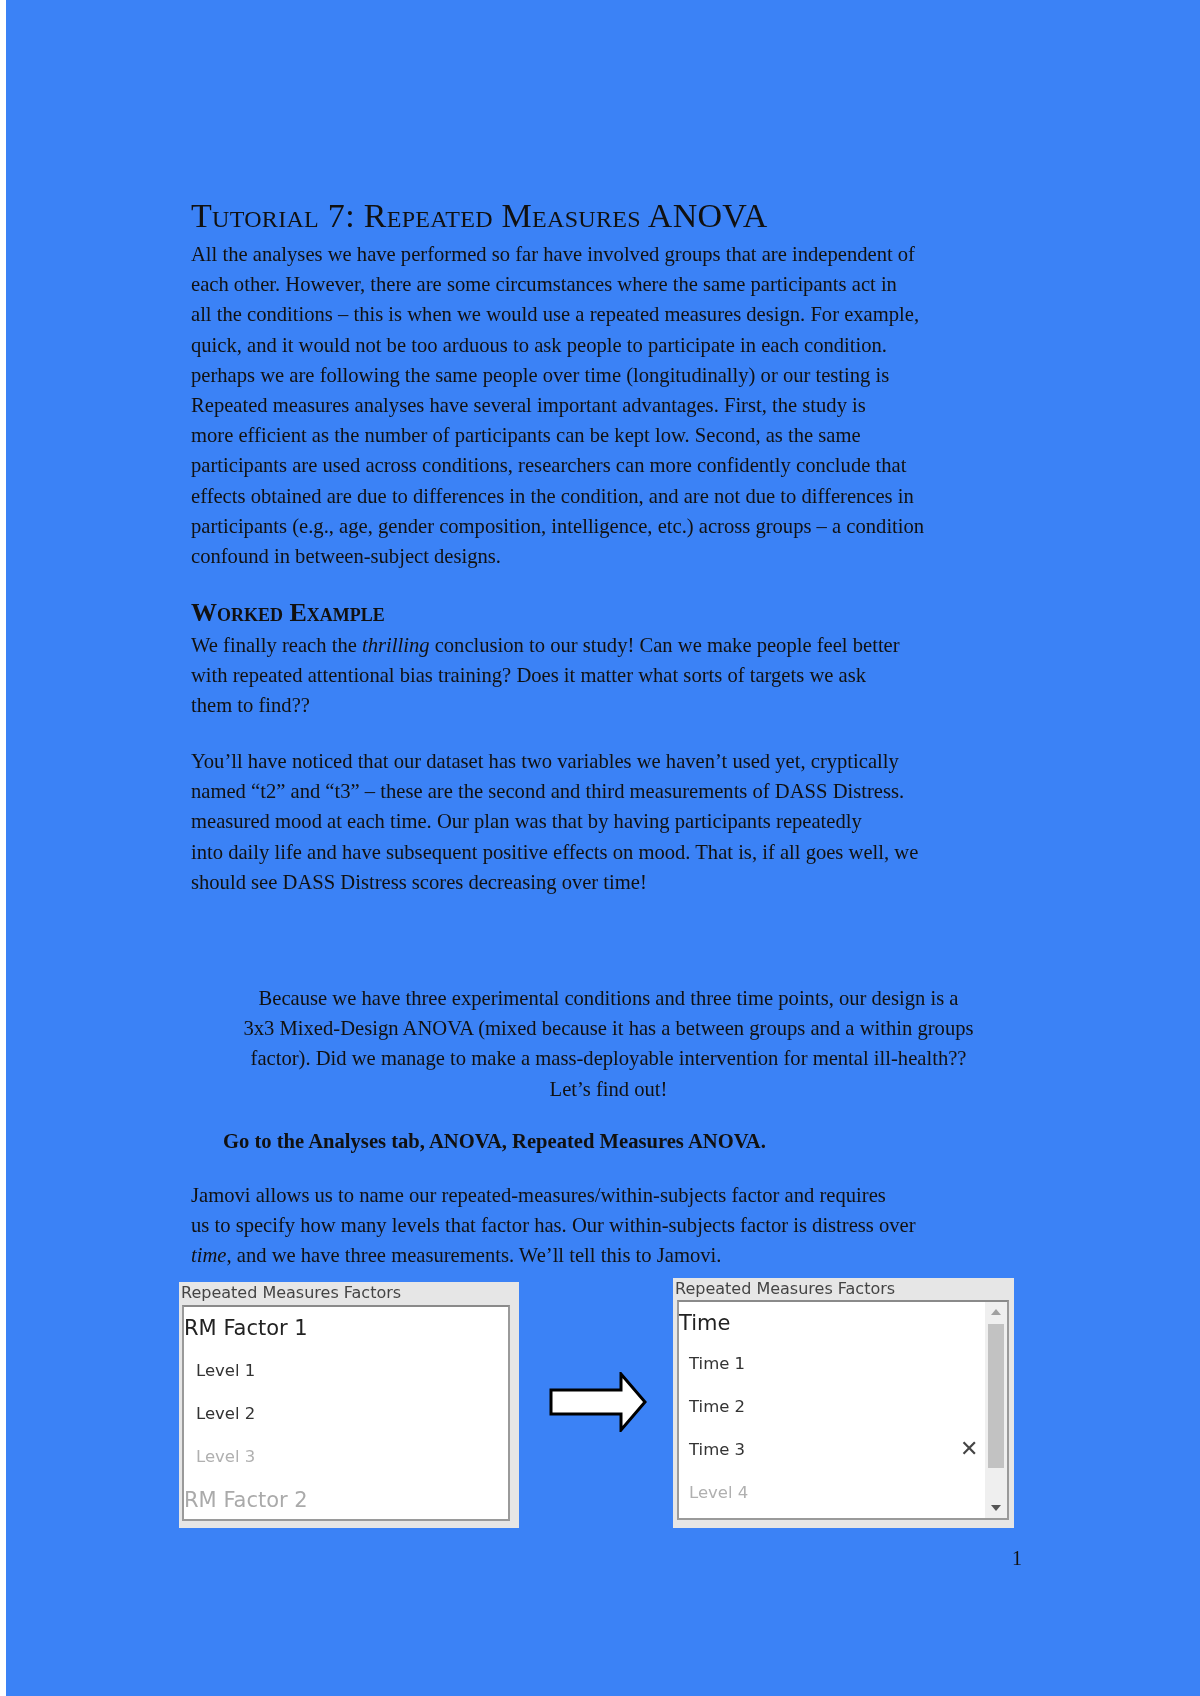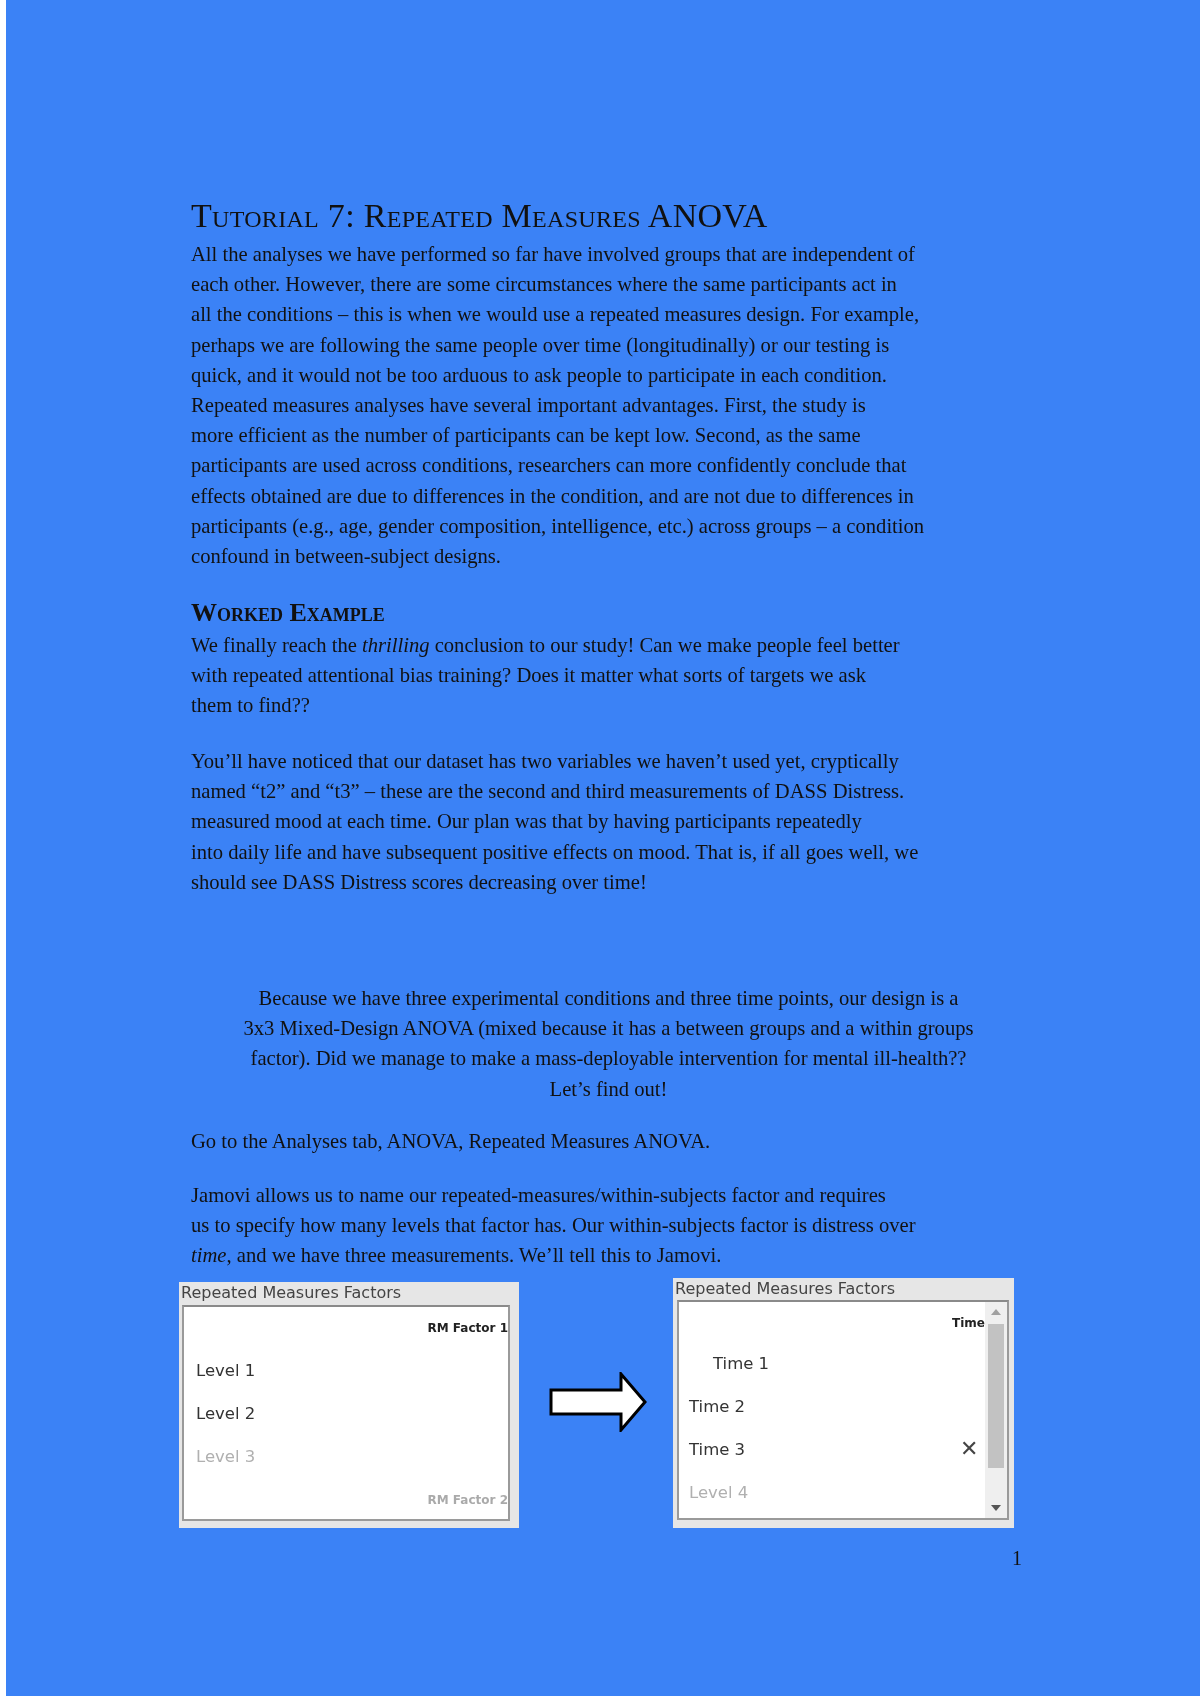--- a/index.html
+++ b/index.html
@@ -23,39 +23,39 @@
     }
 
     .para {
       position: absolute; left: 185px; width: 835px;
       font-family: "Liberation Serif", serif;
       font-size: 20.6px; line-height: 30.2px;
       text-align: left; letter-spacing: 0px;
     }
     .para .line { display: block; white-space: nowrap; }
     .para em { }
-    .bold { font-weight: normal; }
+    .bold { font-weight: bold; margin-left: 32px; }
 
     
     .rm-panel {
       position: absolute; background: #e6e6e6;
       font-family: "DejaVu Sans", "Liberation Sans", sans-serif;
       padding-left: 12px;
     }
     .rm-panel .panel-label {
       position: absolute; left: 2px; top: 0px;
       font-size: 16px; color: #444; white-space: nowrap; line-height: 22px;
     }
     .rm-box {
       position: absolute; background: #fff;
       border: 2px solid #9a9a9a; border-top-color: #8a8a8a;
     }
     .rm-factor-title {
-      position: absolute; left: 0; right: 0; text-align: right;
-      font-size: 12px; font-weight: bold; color: #222; line-height: 22px;
+      position: absolute; left: 0; right: 0; text-align: left;
+      font-size: 21px; font-weight: normal; color: #222; line-height: 22px;
     }
     .rm-factor-title.placeholder { color: #aaa; }
     .rm-level {
       position: absolute; left: 12px; font-size: 16.5px; color: #333; line-height: 22px; white-space: nowrap;
     }
     .rm-level.placeholder { color: #b0b0b0; }
     .remove-x {
       position: absolute; font-size: 22px; font-weight: bold; color: #444; line-height: 22px;
     }
     .scrollbar {
@@ -80,22 +80,22 @@
 <body>
 
 <div class="page">
 
   <h1 class="title">Tutorial 7:  Repeated Measures ANOVA</h1>
 
   <div class="para" style="top:239px;">
     <span class="line">All the analyses we have performed so far have involved groups that are independent of</span>
     <span class="line">each other. However, there are some circumstances where the same participants act in</span>
     <span class="line">all the conditions – this is when we would use a repeated measures design. For example,</span>
+    <span class="line">quick, and it would not be too arduous to ask people to participate in each condition.</span>
     <span class="line">perhaps we are following the same people over time (longitudinally) or our testing is</span>
-    <span class="line">quick, and it would not be too arduous to ask people to participate in each condition.</span>
     <span class="line">Repeated measures analyses have several important advantages. First, the study is</span>
     <span class="line">more efficient as the number of participants can be kept low. Second, as the same</span>
     <span class="line">participants are used across conditions, researchers can more confidently conclude that</span>
     <span class="line">effects obtained are due to differences in the condition, and are not due to differences in</span>
     <span class="line">participants (e.g., age, gender composition, intelligence, etc.) across groups – a condition</span>
     <span class="line">confound in between-subject designs.</span>
   </div>
 
   <h2 class="heading2">Worked Example</h2>
 
@@ -144,21 +144,21 @@
   <div class="arrow">
     <svg width="98" height="60" viewBox="0 0 98 60">
       <polygon points="2,18 72,18 72,2 96,30 72,58 72,42 2,42" fill="#fff" stroke="#000" stroke-width="3" stroke-linejoin="miter"></polygon>
     </svg>
   </div>
 
   <div class="rm-panel" style="left:667px; top:1278px; width:341px; height:250px;">
     <div class="panel-label">Repeated Measures Factors</div>
     <div class="rm-box" style="left:4px; top:22px; width:332px; height:220px;">
       <div class="rm-factor-title" style="top:10px; right:22px;">Time</div>
-      <div class="rm-level" style="top:51px; left:10px;margin-left:24px;">Time 1</div>
+      <div class="rm-level" style="top:51px; left:10px;">Time 1</div>
       <div class="rm-level" style="top:94px; left:10px;">Time 2</div>
       <div class="rm-level" style="top:137px; left:10px;">Time 3</div>
       <div class="remove-x" style="top:136px; left:281px;">✕</div>
       <div class="rm-level placeholder" style="top:180px; left:10px;">Level 4</div>
 
       <div class="scrollbar" style="right:0; top:0; width:22px; height:216px;">
         <div class="scroll-up" style="top:2px;">
             <div class="tri-up"></div>
           </div>
         <div class="scroll-thumb" style="top:22px; height:144px;"></div>

